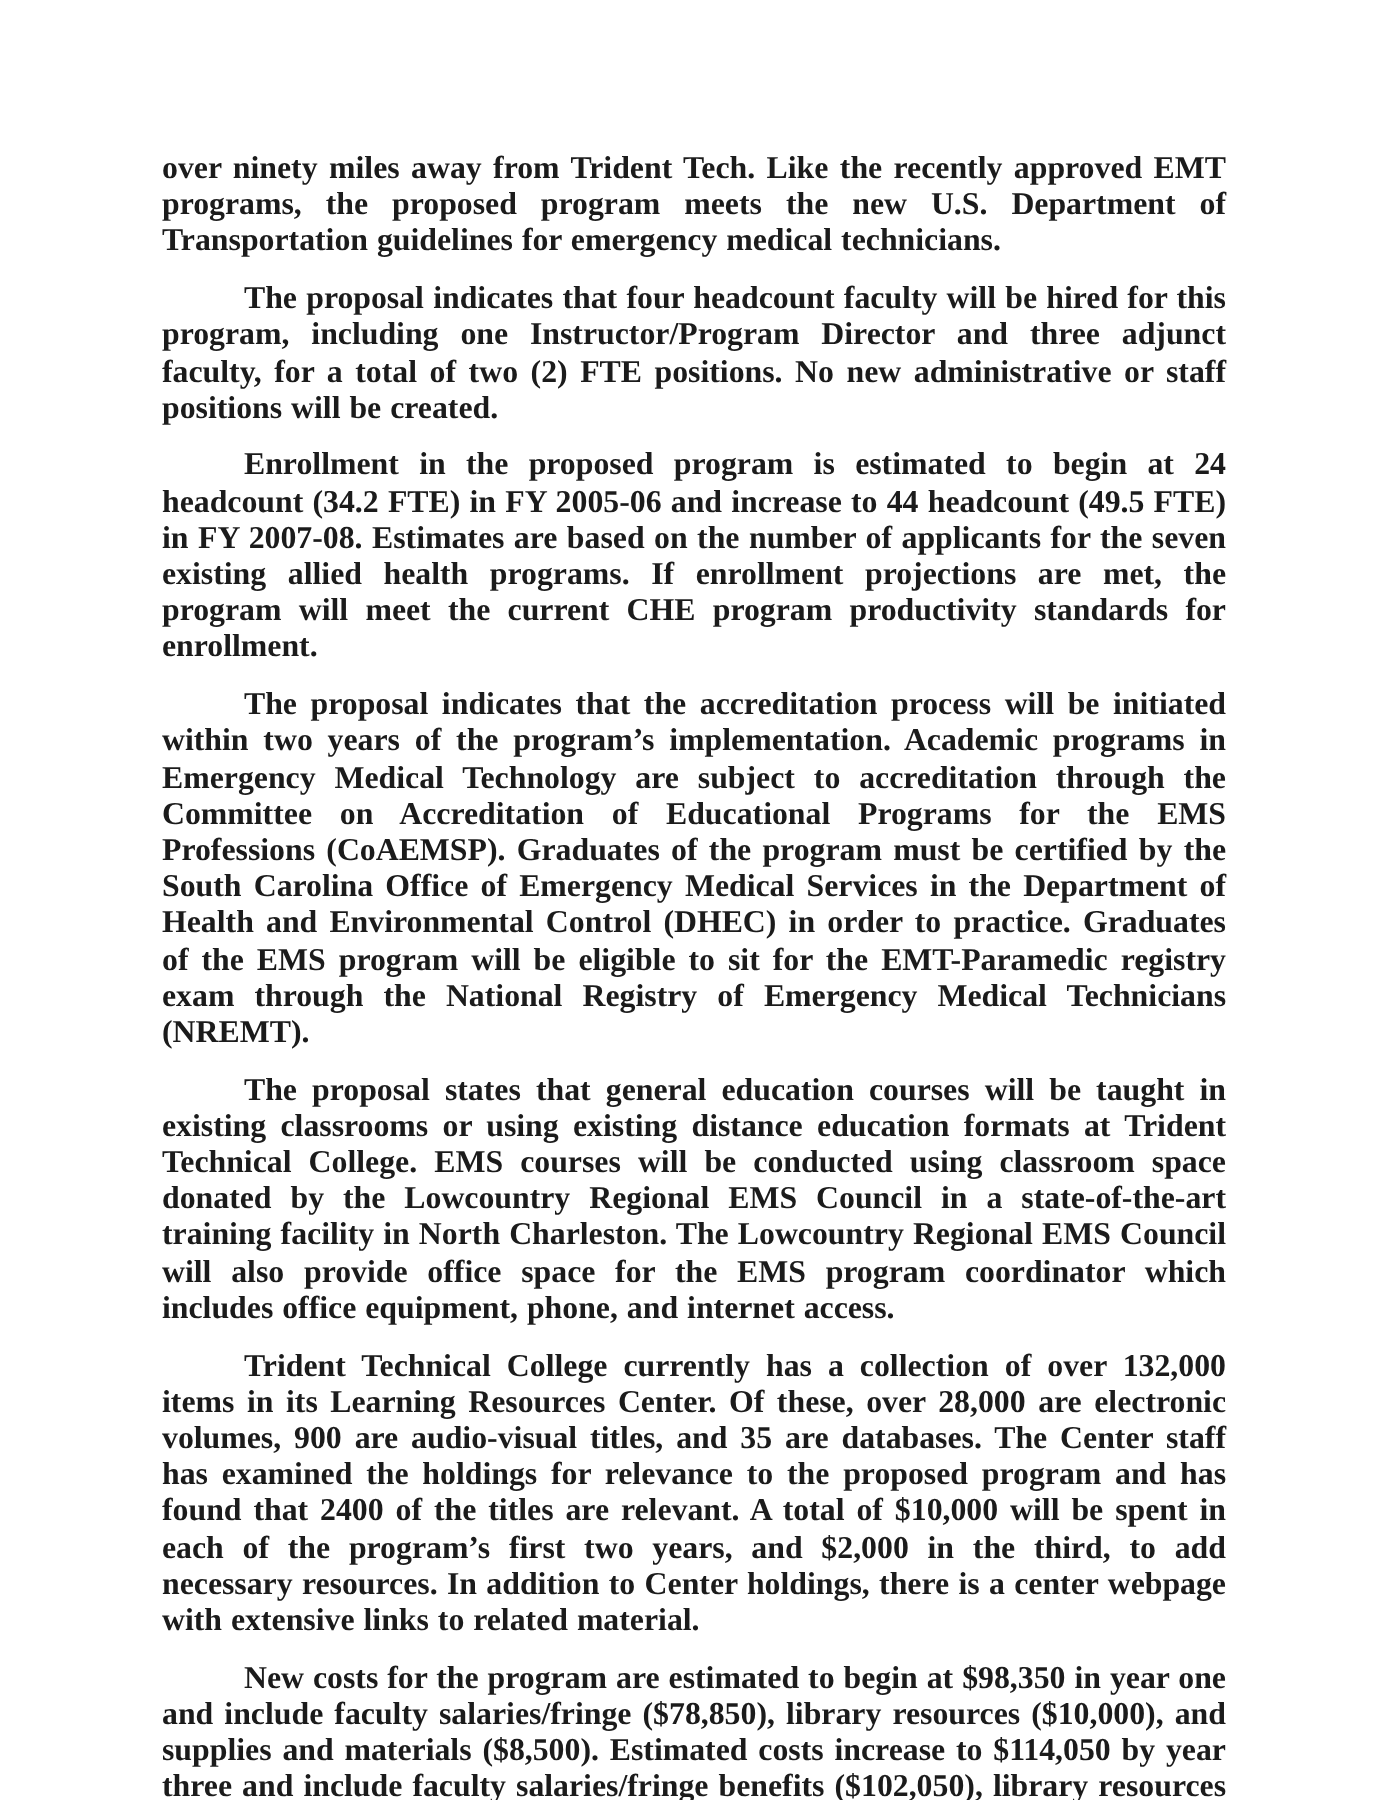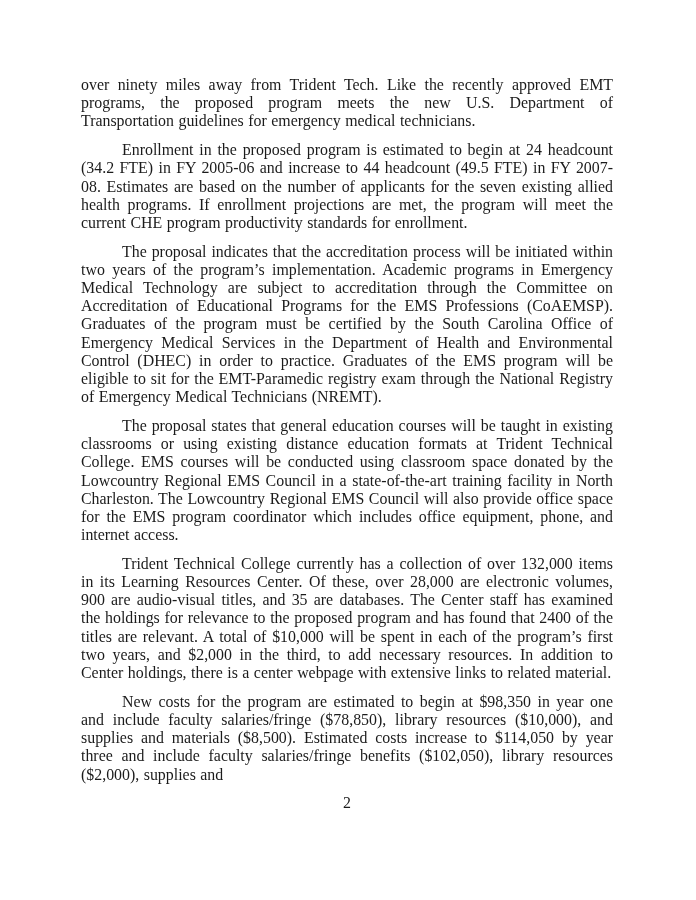--- a/index.html
+++ b/index.html
@@ -14,20 +14,21 @@
     font-family: "Liberation Serif", "DejaVu Serif", serif;
   }
   .page {
     position: relative;
     width: 696px;
     height: 900px;
     background: #ffffff;
     box-sizing: border-box;
     padding: 76px 83px 0 81px;
     color: #1b1b1b;
+    font-weight: bold;
   }
   .page-body p {
     margin: 0 0 10.5px 0;
     font-size: 15.9px;
     line-height: 18.2px;
     text-align: justify;
     color: #1b1b1b;
     word-spacing: 0.5px;
   }
   .page-body p.indent {
@@ -40,20 +41,21 @@
     line-height: 18.2px;
     color: #1b1b1b;
   }
 </style>
 </head>
 <body>
 
 <div class="page">
   <div class="page-body">
     <p>over ninety miles away from Trident Tech. Like the recently approved EMT programs, the proposed program meets the new U.S. Department of Transportation guidelines for emergency medical technicians.</p>
+    <p class="indent">The proposal indicates that four headcount faculty will be hired for this program, including one Instructor/Program Director and three adjunct faculty, for a total of two (2) FTE positions. No new administrative or staff positions will be created.</p>
     <p class="indent">Enrollment in the proposed program is estimated to begin at 24 headcount (34.2 FTE) in FY 2005-06 and increase to 44 headcount (49.5 FTE) in FY 2007-08. Estimates are based on the number of applicants for the seven existing allied health programs. If enrollment projections are met, the program will meet the current CHE program productivity standards for enrollment.</p>
     <p class="indent">The proposal indicates that the accreditation process will be initiated within two years of the program’s implementation. Academic programs in Emergency Medical Technology are subject to accreditation through the Committee on Accreditation of Educational Programs for the EMS Professions (CoAEMSP). Graduates of the program must be certified by the South Carolina Office of Emergency Medical Services in the Department of Health and Environmental Control (DHEC) in order to practice. Graduates of the EMS program will be eligible to sit for the EMT-Paramedic registry exam through the National Registry of Emergency Medical Technicians (NREMT).</p>
     <p class="indent">The proposal states that general education courses will be taught in existing classrooms or using existing distance education formats at Trident Technical College. EMS courses will be conducted using classroom space donated by the Lowcountry Regional EMS Council in a state-of-the-art training facility in North Charleston. The Lowcountry Regional EMS Council will also provide office space for the EMS program coordinator which includes office equipment, phone, and internet access.</p>
     <p class="indent">Trident Technical College currently has a collection of over 132,000 items in its Learning Resources Center. Of these, over 28,000 are electronic volumes, 900 are audio-visual titles, and 35 are databases. The Center staff has examined the holdings for relevance to the proposed program and has found that 2400 of the titles are relevant. A total of $10,000 will be spent in each of the program’s first two years, and $2,000 in the third, to add necessary resources. In addition to Center holdings, there is a center webpage with extensive links to related material.</p>
     <p class="indent">New costs for the program are estimated to begin at $98,350 in year one and include faculty salaries/fringe ($78,850), library resources ($10,000), and supplies and materials ($8,500).  Estimated costs increase to $114,050 by year three and include faculty salaries/fringe benefits ($102,050), library resources ($2,000), supplies and</p>
   </div>
   <div class="page-footer">2</div>
 </div>
 
 </body></html>

